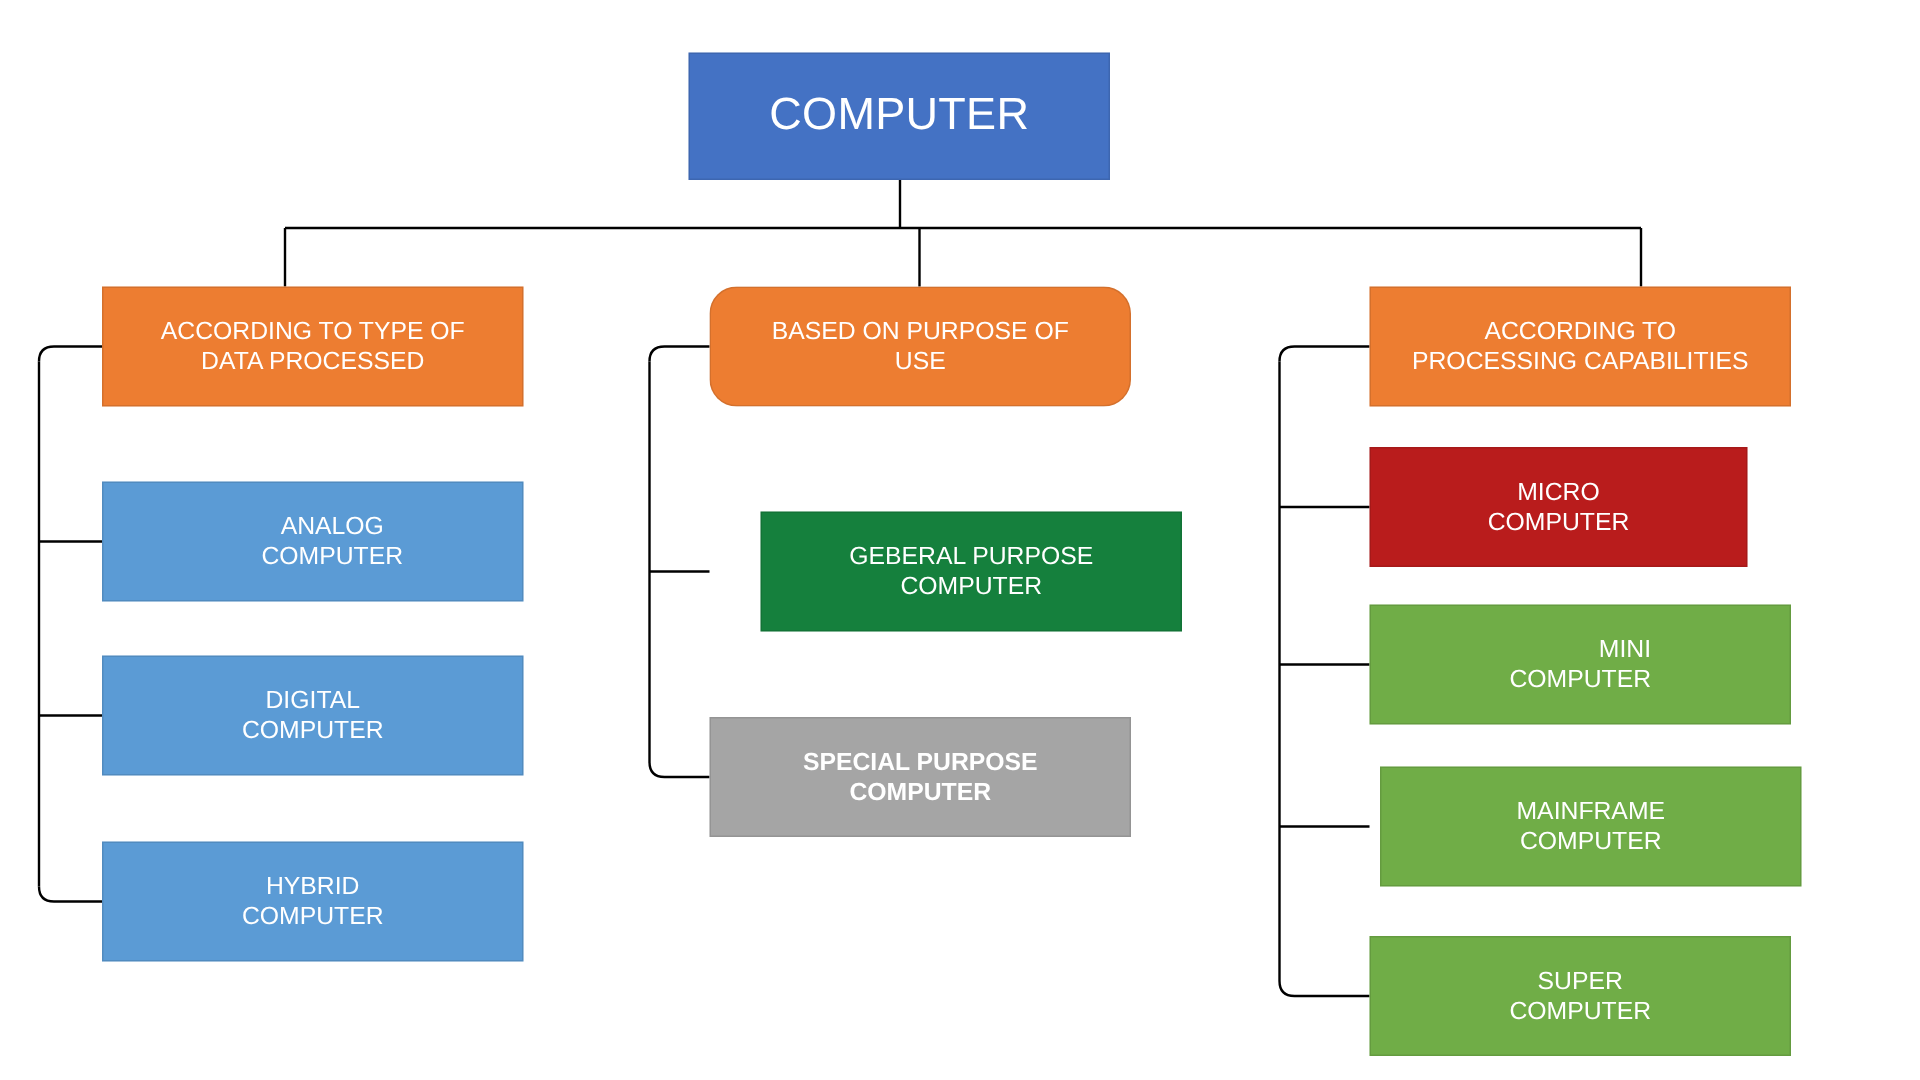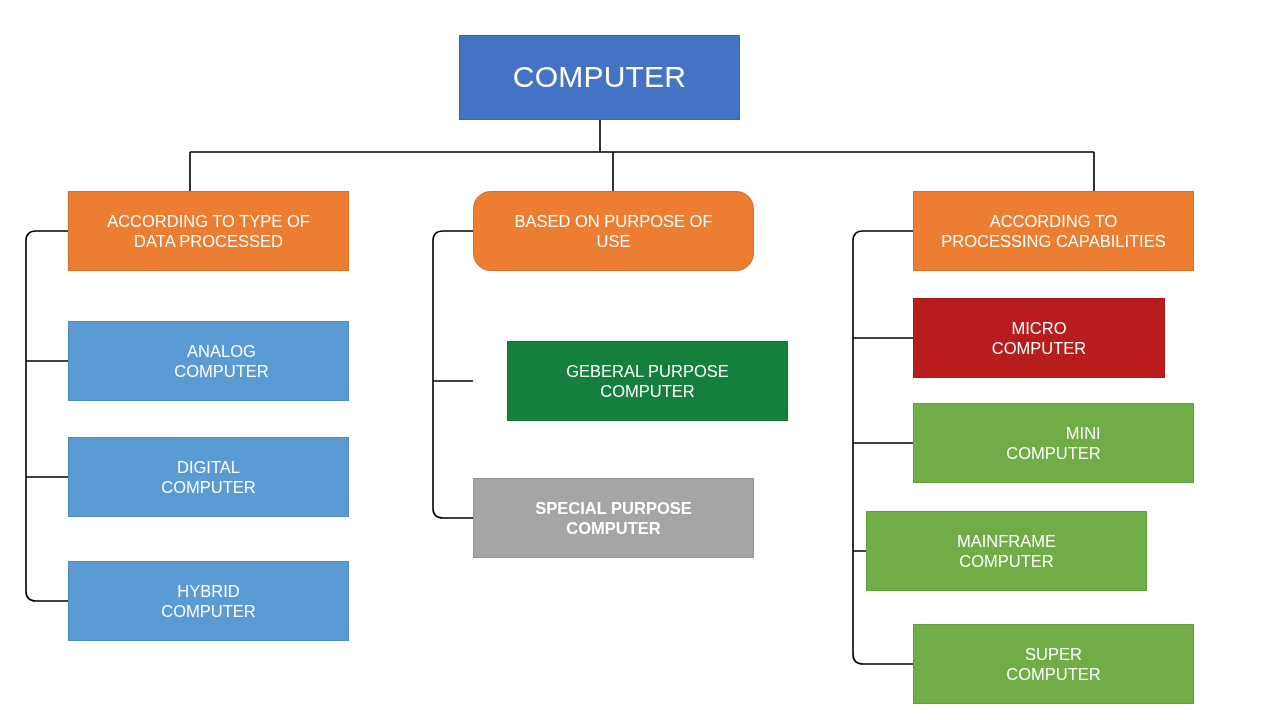--- a/index.html
+++ b/index.html
@@ -116,21 +116,21 @@
 PROCESSING CAPABILITIES</span>
       </div>
       <div class="node node-leaf" style="left: 913px; top: 298px; width: 252px; height: 80px; background: #b91c1c;">
         <span class="node-label">MICRO
 COMPUTER</span>
       </div>
       <div class="node node-leaf" style="left: 913px; top: 403px; width: 281px; height: 80px; background: rgb(112, 173, 71); text-align: right;">
         <span class="node-label">MINI
 COMPUTER</span>
       </div>
-      <div class="node node-leaf" style="left: 866px; top: 511px; width: 281px; height: 80px; background: rgb(112, 173, 71);">
+      <div class="node node-leaf" style="left: 920px; top: 511px; width: 281px; height: 80px; background: rgb(112, 173, 71);">
         <span class="node-label">MAINFRAME
 COMPUTER</span>
       </div>
       <div class="node node-leaf" style="left: 913px; top: 624px; width: 281px; height: 80px; background: rgb(112, 173, 71);">
         <span class="node-label">SUPER
 COMPUTER</span>
       </div>
     </div>
 
 </div>

